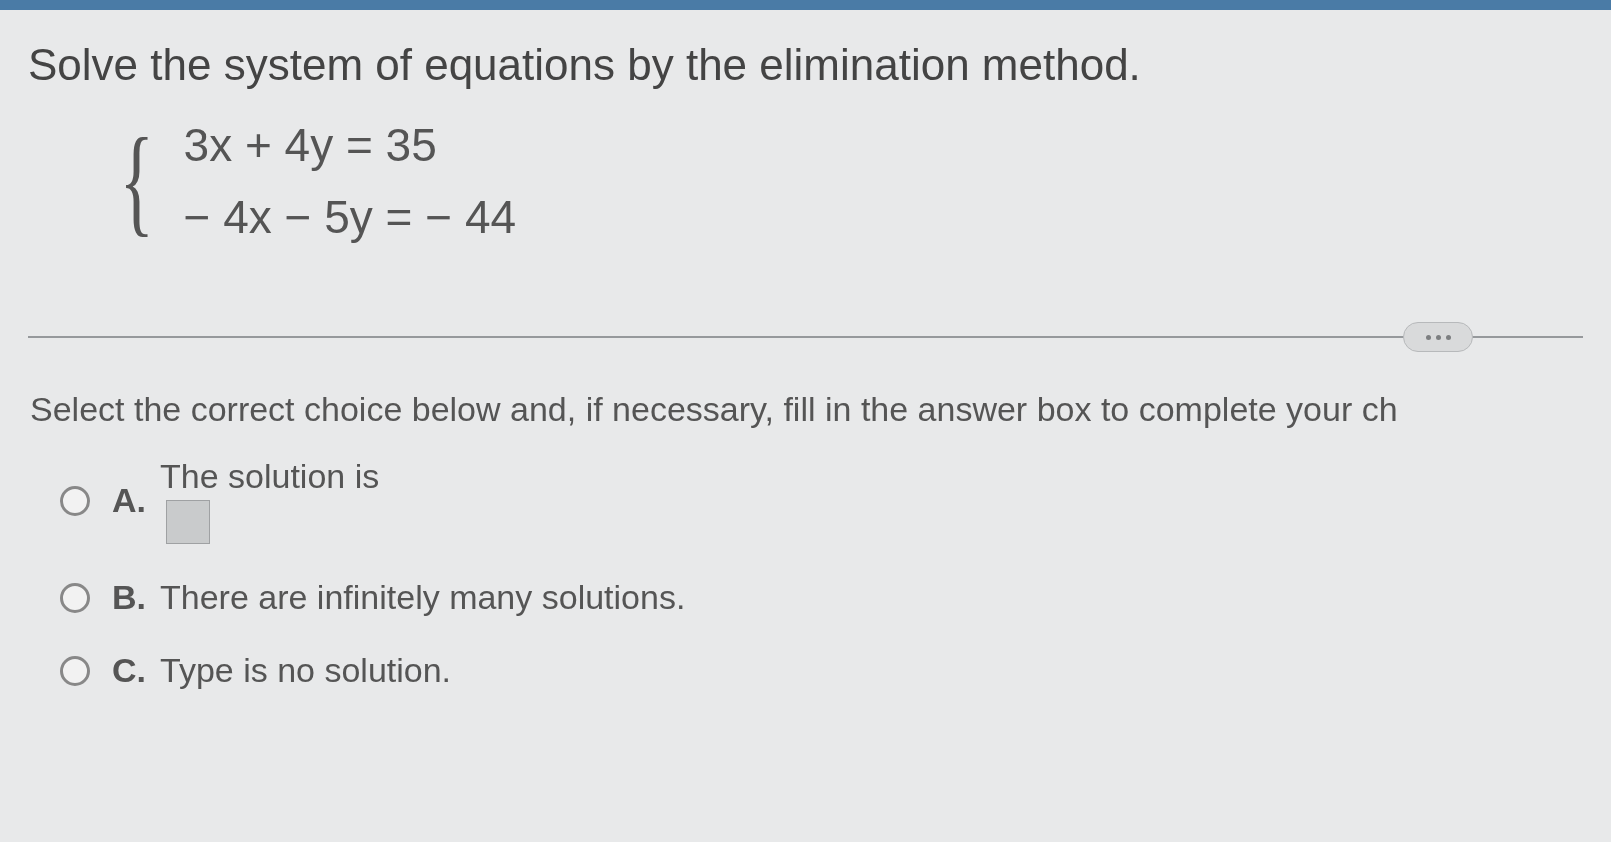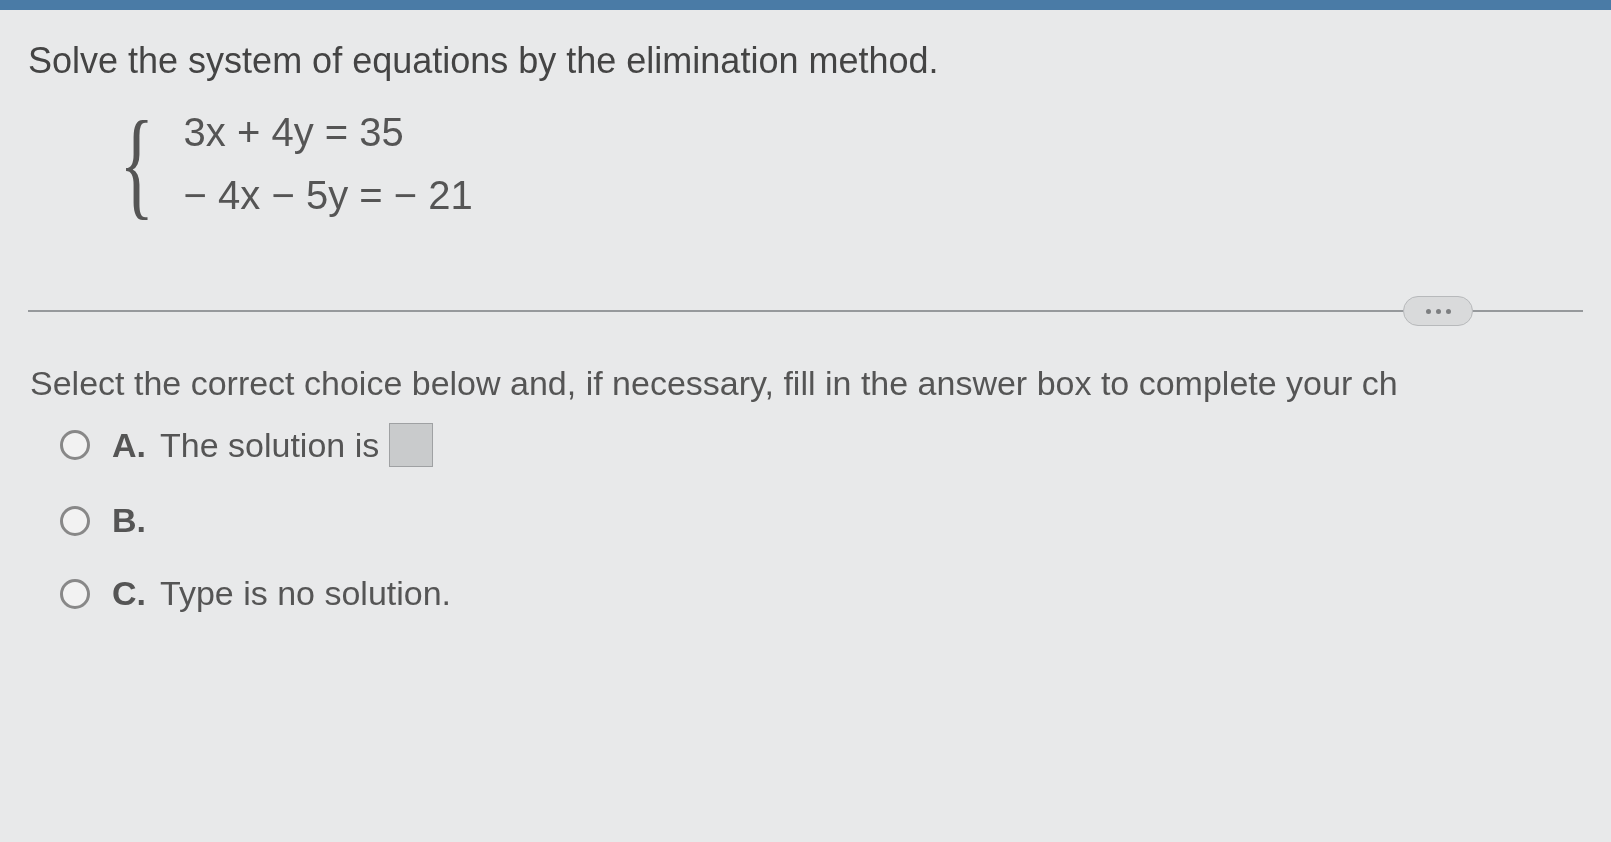--- a/index.html
+++ b/index.html
@@ -12,21 +12,21 @@
     }
     .header-bar {
       width: 100%;
       height: 10px;
       background: #4a7ba6;
     }
     .content {
       padding: 30px 28px 0 28px;
     }
     .question-prompt {
-      font-size: 36px;
+      font-size: 44px;
       color: #444;
       margin-bottom: 28px;
     }
     .equation-area {
       display: flex;
       align-items: center;
       margin-left: 80px;
       margin-bottom: 70px;
     }
     .brace {
@@ -36,21 +36,21 @@
       margin-right: 18px;
       font-family: "Times New Roman", serif;
       transform: scaleX(0.6);
     }
     .equations {
       display: flex;
       flex-direction: column;
       gap: 18px;
     }
     .equation {
-      font-size: 40px;
+      font-size: 46px;
       color: #555;
     }
     .divider-row {
       position: relative;
       height: 40px;
       margin-bottom: 36px;
     }
     .divider-line {
       position: absolute;
       top: 22px;
@@ -75,21 +75,21 @@
     }
     .ellipsis-pill .dot {
       width: 5px;
       height: 5px;
       background: #7d7f81;
       border-radius: 50%;
     }
     .select-prompt {
       font-size: 34px;
       color: #555;
-      margin-bottom: 20px;
+      margin-bottom: 28px;
       padding-left: 2px;
       white-space: nowrap;
       overflow: hidden;
     }
     .choices {
       padding-left: 32px;
     }
     .choice {
       display: flex;
       align-items: center;
@@ -108,23 +108,23 @@
       font-size: 34px;
       font-weight: bold;
       color: #555;
       width: 48px;
       flex-shrink: 0;
     }
     .label-text {
       font-size: 34px;
       color: #555;
       display: flex;
-      align-items: center;
       flex-wrap: wrap;
       gap: 4px;
+      flex-direction: column;
     }
     .answer-box {
       display: inline-block;
       width: 44px;
       height: 44px;
       background: #c9cbcc;
       border: 1px solid #9fa1a3;
       margin: 0 6px;
       vertical-align: middle;
     }
@@ -135,21 +135,21 @@
 <div class="header-bar"></div>
 
 <div class="content">
 
   <div class="question-prompt">Solve the system of equations by the elimination method.</div>
 
   <div class="equation-area">
     <div class="brace">{</div>
     <div class="equations">
       <div class="equation">3x + 4y = 35</div>
-      <div class="equation">− 4x − 5y = − 21</div>
+      <div class="equation">− 4x − 5y = − 44</div>
     </div>
   </div>
 
   <div class="divider-row">
     <div class="divider-line"></div>
     <div class="ellipsis-pill">
       <div class="dot"></div>
       <div class="dot"></div>
       <div class="dot"></div>
     </div>
@@ -164,20 +164,21 @@
       <div class="label-letter">A.</div>
       <div class="label-text">
         <span>The solution is</span>
         <span class="answer-box"></span>
       </div>
     </div>
 
     <div class="choice">
       <div class="radio"></div>
       <div class="label-letter">B.</div>
+      <div class="label-text">There are infinitely many solutions.</div>
     </div>
 
     <div class="choice">
       <div class="radio"></div>
       <div class="label-letter">C.</div>
       <div class="label-text">Type is no solution.</div>
     </div>
 
   </div>
 

